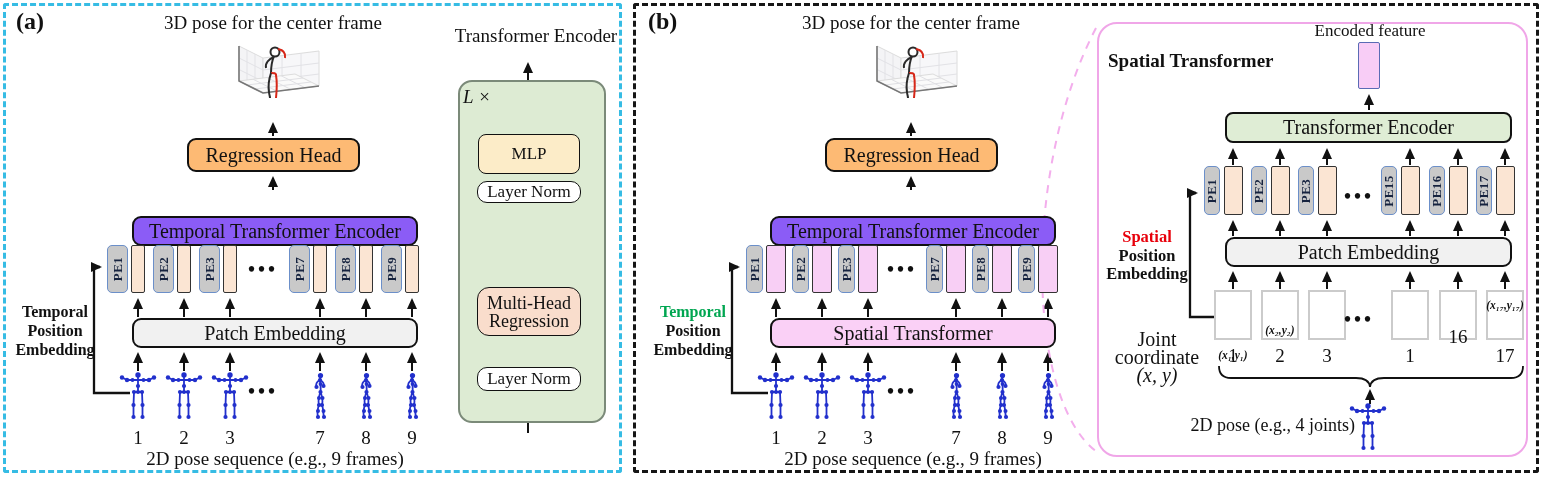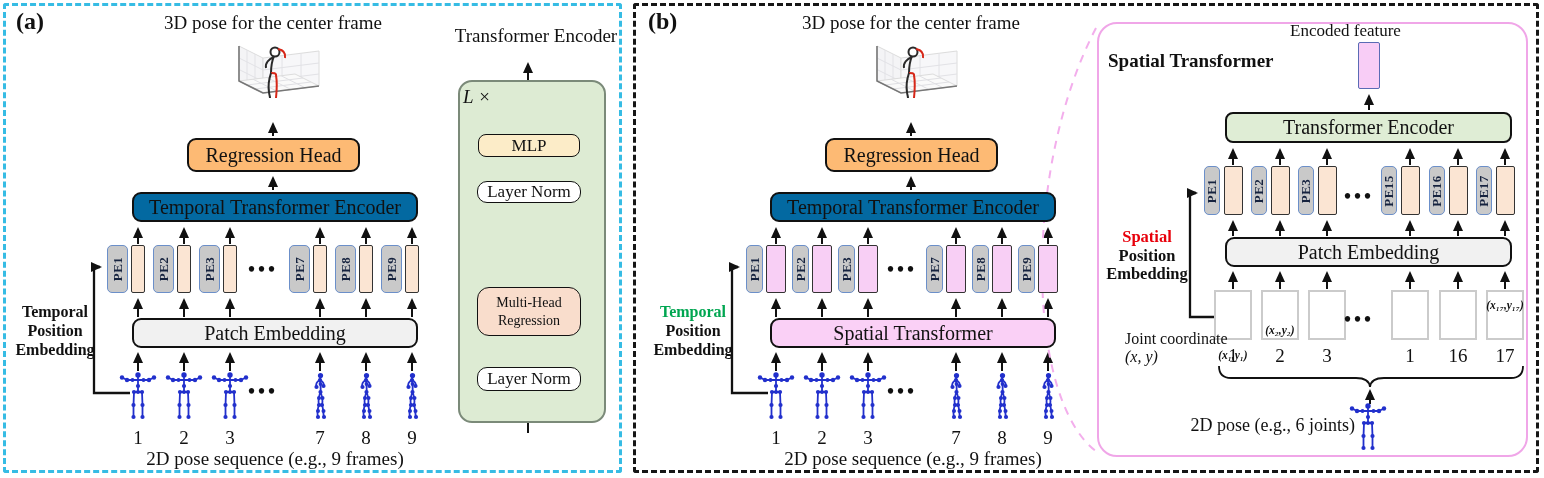--- a/index.html
+++ b/index.html
@@ -7,48 +7,48 @@
   .stage{position:relative;width:1544px;height:478px;background:#fff;overflow:hidden;}
   .panel{position:absolute;box-sizing:border-box;}
   .panel-a{left:3px;top:3px;width:619px;height:470px;border:3px dashed #36bce4;border-radius:3px;}
   .panel-b{left:633px;top:3px;width:906px;height:470px;border:3px dashed #161616;border-radius:3px;}
   .panel-pink{left:1097px;top:22px;width:431px;height:435px;border:2.5px solid #f0a6e8;border-radius:20px;}
   .tag{position:absolute;font-weight:bold;font-size:24px;}
   .title{position:absolute;font-size:19px;text-align:center;white-space:nowrap;}
   .box{position:absolute;box-sizing:border-box;border:2px solid #111;display:flex;align-items:center;justify-content:center;font-size:20px;white-space:nowrap;background:#fff;}
   .r9{border-radius:9px;}
   .rh{background:#fdba74;}
-  .tte{background:#0369a1;}
+  .tte{background:#8b5cf6;margin-top:24px;}
   .pe-emb{background:#f1f1f1;}
   .st{background:#fad0f6;}
   .te-green{background:#dfedd5;border-radius:8px;}
   .green-panel{position:absolute;box-sizing:border-box;background:#ddebd3;border:2px solid #7b8a79;border-radius:14px;}
   .inner-box{position:absolute;box-sizing:border-box;border:1.6px solid #111;display:flex;align-items:center;justify-content:center;font-size:17px;background:#fff;}
   .mlp{background:#fcecc8;border-radius:8px;}
   .ln{background:#ffffff;border-radius:10px;}
-  .mha{background:#f9ddcc;border-radius:12px;flex-direction:column;font-size:14px;line-height:18px;}
+  .mha{background:#f9ddcc;border-radius:12px;flex-direction:column;font-size:18px;line-height:18px;}
   .pe-gray{position:absolute;box-sizing:border-box;background:#c9c9c9;border:1.5px solid #6b8fc9;border-radius:5px;}
   .pe-gray span{position:absolute;left:50%;top:50%;transform:translate(-50%,-50%) rotate(-90deg);font-weight:bold;font-size:13px;color:#16233f;white-space:nowrap;letter-spacing:.5px;}
   .feat{position:absolute;box-sizing:border-box;border:1.7px solid #333;border-radius:2px;}
   .feat-a{background:#fbe5d3;}
   .feat-b{background:#f8cff5;}
   .dots{position:absolute;font-weight:bold;font-size:20px;letter-spacing:3px;text-align:center;color:#111;}
   .num{position:absolute;font-size:19px;text-align:center;}
   .caption{position:absolute;font-size:19px;text-align:center;white-space:nowrap;}
   .poslabel{position:absolute;font-weight:bold;font-size:16px;line-height:19px;text-align:center;font-family:Liberation Serif, serif;}
   .poslabel span{display:block;}
   .green-txt{color:#00a651;}
   .red-txt{color:#e8000b;}
   .loop{position:absolute;font-style:italic;font-size:19px;}
   .enc-feat-box{position:absolute;box-sizing:border-box;background:#f8cdf6;border:1.6px solid #5a6bb5;border-radius:2px;}
   .jbox{position:absolute;box-sizing:border-box;background:#fff;border:2px solid #cbcbcb;}
   .coord{position:absolute;font-size:11.5px;font-style:italic;font-weight:bold;text-align:center;white-space:nowrap;}
-  .jc-label{position:absolute;font-size:16px;line-height:18px;padding-left:27px;}
+  .jc-label{position:absolute;font-size:20px;line-height:18px;text-align:center;}
   .pink-title{position:absolute;font-weight:bold;font-size:19px;white-space:nowrap;}
-  .enc-feat-label{position:absolute;font-size:17px;text-align:left;white-space:nowrap;}
+  .enc-feat-label{position:absolute;font-size:17px;text-align:center;white-space:nowrap;}
   .pose17{position:absolute;font-size:18px;text-align:right;white-space:nowrap;}
   svg.overlay{position:absolute;left:0;top:0;pointer-events:none;}
 </style>
 </head>
 <body>
 
 <div class="stage">
 
   <div class="panel panel-a"></div>
   <div class="panel panel-b"></div>
@@ -321,21 +321,21 @@
 
   <div class="poslabel" style="left:8px;top:302px;width:94px;">
     <span>Temporal</span>
     <span>Position</span>
     <span>Embedding</span>
   </div>
 
   <div class="title" style="left:426px;top:25px;width:220px;">Transformer Encoder</div>
   <div class="green-panel" style="left:458px;top:80px;width:148px;height:343px;"></div>
   <div class="loop" style="left:463px;top:86px;width:44px;">L ×</div>
-  <div class="inner-box mlp" style="left:478px;top:134px;width:102px;height:23px;">MLP</div>
+  <div class="inner-box mlp" style="left:478px;top:134px;width:102px;height:40px;">MLP</div>
   <div class="inner-box ln" style="left:477px;top:181px;width:104px;height:22px;">Layer Norm</div>
   <div class="inner-box mha" style="left:477px;top:287px;width:104px;height:49px;">
     <span>Multi-Head</span>
     <span>Regression</span>
   </div>
   <div class="inner-box ln" style="left:477px;top:367px;width:104px;height:24px;">Layer Norm</div>
 
   <div class="tag" style="left:648px;top:8px;">(b)</div>
   <div class="title" style="left:761px;top:12px;width:300px;">3D pose for the center frame</div>
   <div class="box rh r9" style="left:825px;top:138px;width:173px;height:34px;">Regression Head</div>
@@ -437,18 +437,18 @@
 
   <div class="jc-label" style="left:1098px;top:330px;width:118px;">
     <span style="display:block;">Joint coordinate</span>
     <span style="display:block;font-style:italic;">(x, y)</span>
   </div>
 
   <div class="num" style="left:1217px;top:345px;width:32px;">1</div>
   <div class="num" style="left:1264px;top:345px;width:32px;">2</div>
   <div class="num" style="left:1311px;top:345px;width:32px;">3</div>
   <div class="num" style="left:1394px;top:345px;width:32px;">1</div>
-  <div class="num" style="left:1442px;top:345px;width:32px;">16</div>
+  <div class="num" style="left:1442px;top:326px;width:32px;">16</div>
   <div class="num" style="left:1489px;top:345px;width:32px;">17</div>
 
-  <div class="pose17" style="left:1143px;top:415px;width:212px;">2D pose (e.g., 6 joints)</div>
+  <div class="pose17" style="left:1143px;top:415px;width:212px;">2D pose (e.g., 4 joints)</div>
 
 </div>
 
 </body></html>

